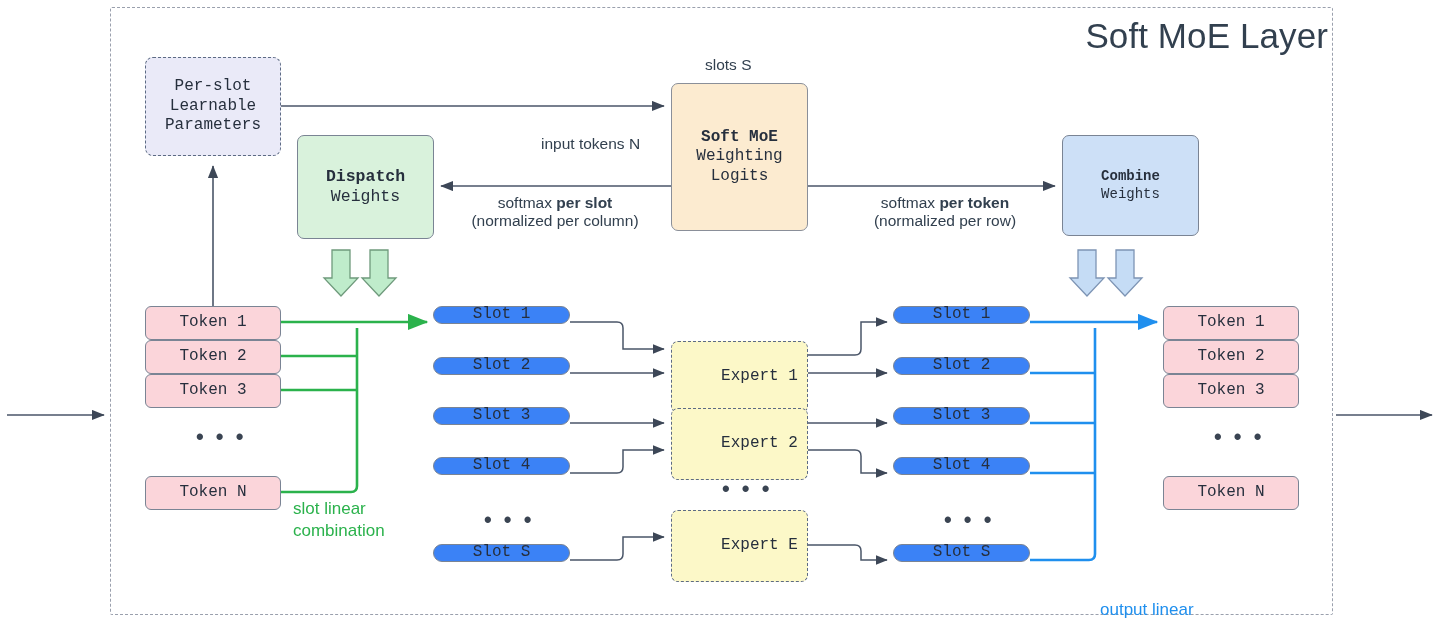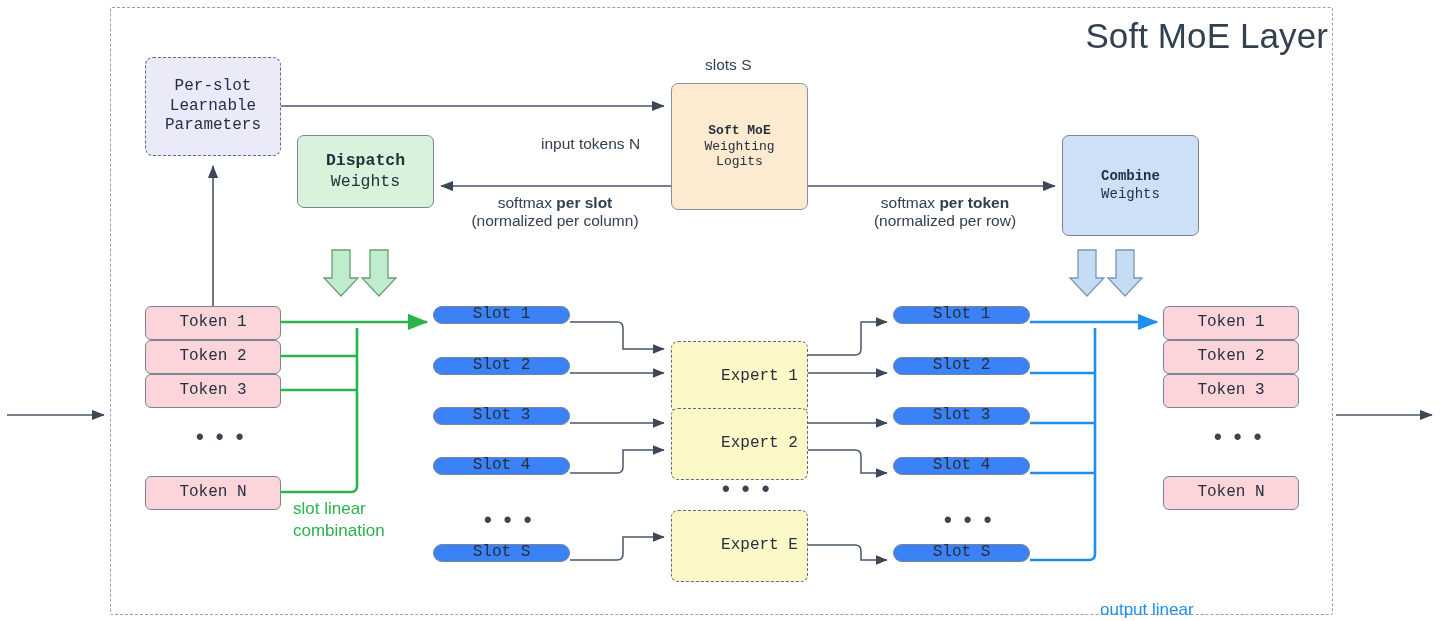--- a/index.html
+++ b/index.html
@@ -56,34 +56,34 @@
     left: 145px; top: 57px;
     width: 136px; height: 99px;
     background: #eaeaf8;
     border: 1.7px dashed #5d6b84;
     border-radius: 8px;
     font-size: 16px;
   }
   
   #dispatch-box {
     left: 297px; top: 135px;
-    width: 137px; height: 73px;
+    width: 137px; height: 104px;
     background: #d9f2dc;
     border: 1.5px solid #7a8494;
     border-radius: 7px;
     font-size: 16.5px;
   }
   
   #softmoe-box {
     left: 671px; top: 83px;
-    width: 137px; height: 127px;
+    width: 137px; height: 148px;
     background: #fcebd0;
     border: 1.5px solid #8a8f99;
     border-radius: 7px;
-    font-size: 13px;
+    font-size: 16px;
   }
   
   #combine-box {
     left: 1062px; top: 135px;
     width: 137px; height: 101px;
     background: #cde0f7;
     border: 1.5px solid #7a8494;
     border-radius: 7px;
     font-size: 14px;
   }

